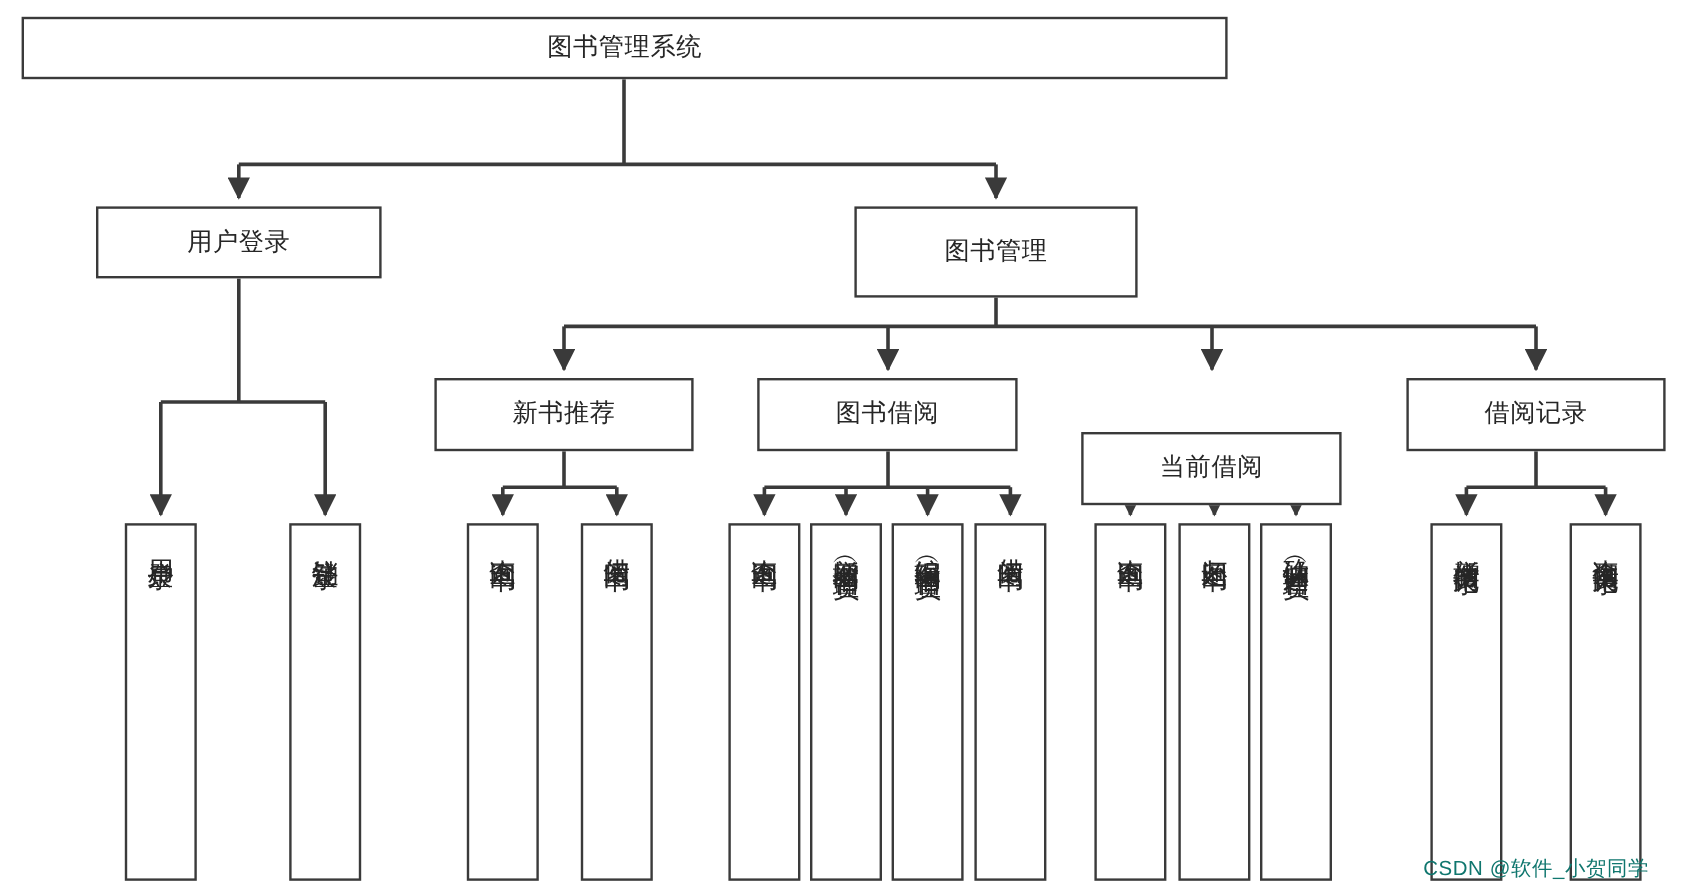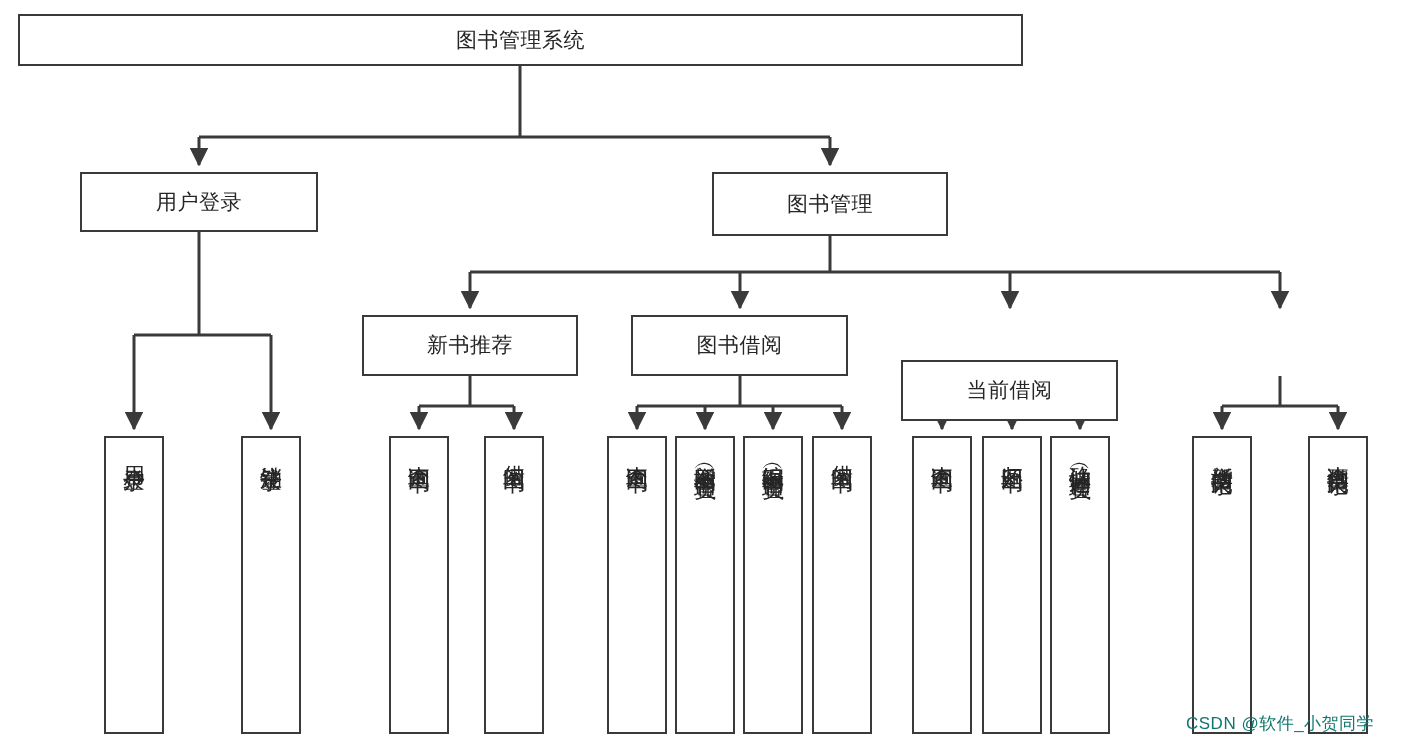--- a/index.html
+++ b/index.html
@@ -128,36 +128,39 @@
   </svg>
 
   <div class="node h-node" style="left:18px; top:14px; width:1005px; height:52px;">
     <span class="node-label">图书管理系统</span>
   </div>
 
   <div class="node h-node" style="left:80px; top:172px; width:238px; height:60px;">
     <span class="node-label">用户登录</span>
   </div>
 
-  <div class="node h-node" style="left:712px; top:172px; width:236px; height:64px;">
+  <div class="node h-node" style="left:712px; top:172px; width:236px; height:76px;">
     <span class="node-label">图书管理</span>
   </div>
 
   <div class="node h-node" style="left:362px; top:315px; width:216px; height:61px;">
     <span class="node-label">新书推荐</span>
   </div>
 
   <div class="node h-node" style="left:631px; top:315px; width:217px; height:61px;">
     <span class="node-label">图书借阅</span>
   </div>
 
   <div class="node h-node" style="left:901px; top:315px; width:217px; height:61px;margin-top:45px;">
     <span class="node-label">当前借阅</span>
   </div>
 
+  <div class="node h-node" style="left:1172px; top:315px; width:216px; height:61px;">
+    <span class="node-label">借阅记录</span>
+  </div>
 
   <div class="node v-node" style="left:104px; top:436px; width:60px; height:298px;">
     <span class="node-label">用户登录</span>
   </div>
 
   <div class="node v-node" style="left:241px; top:436px; width:60px; height:298px;">
     <span class="node-label">注销登录</span>
   </div>
 
   <div class="node v-node" style="left:389px; top:436px; width:60px; height:298px;">

